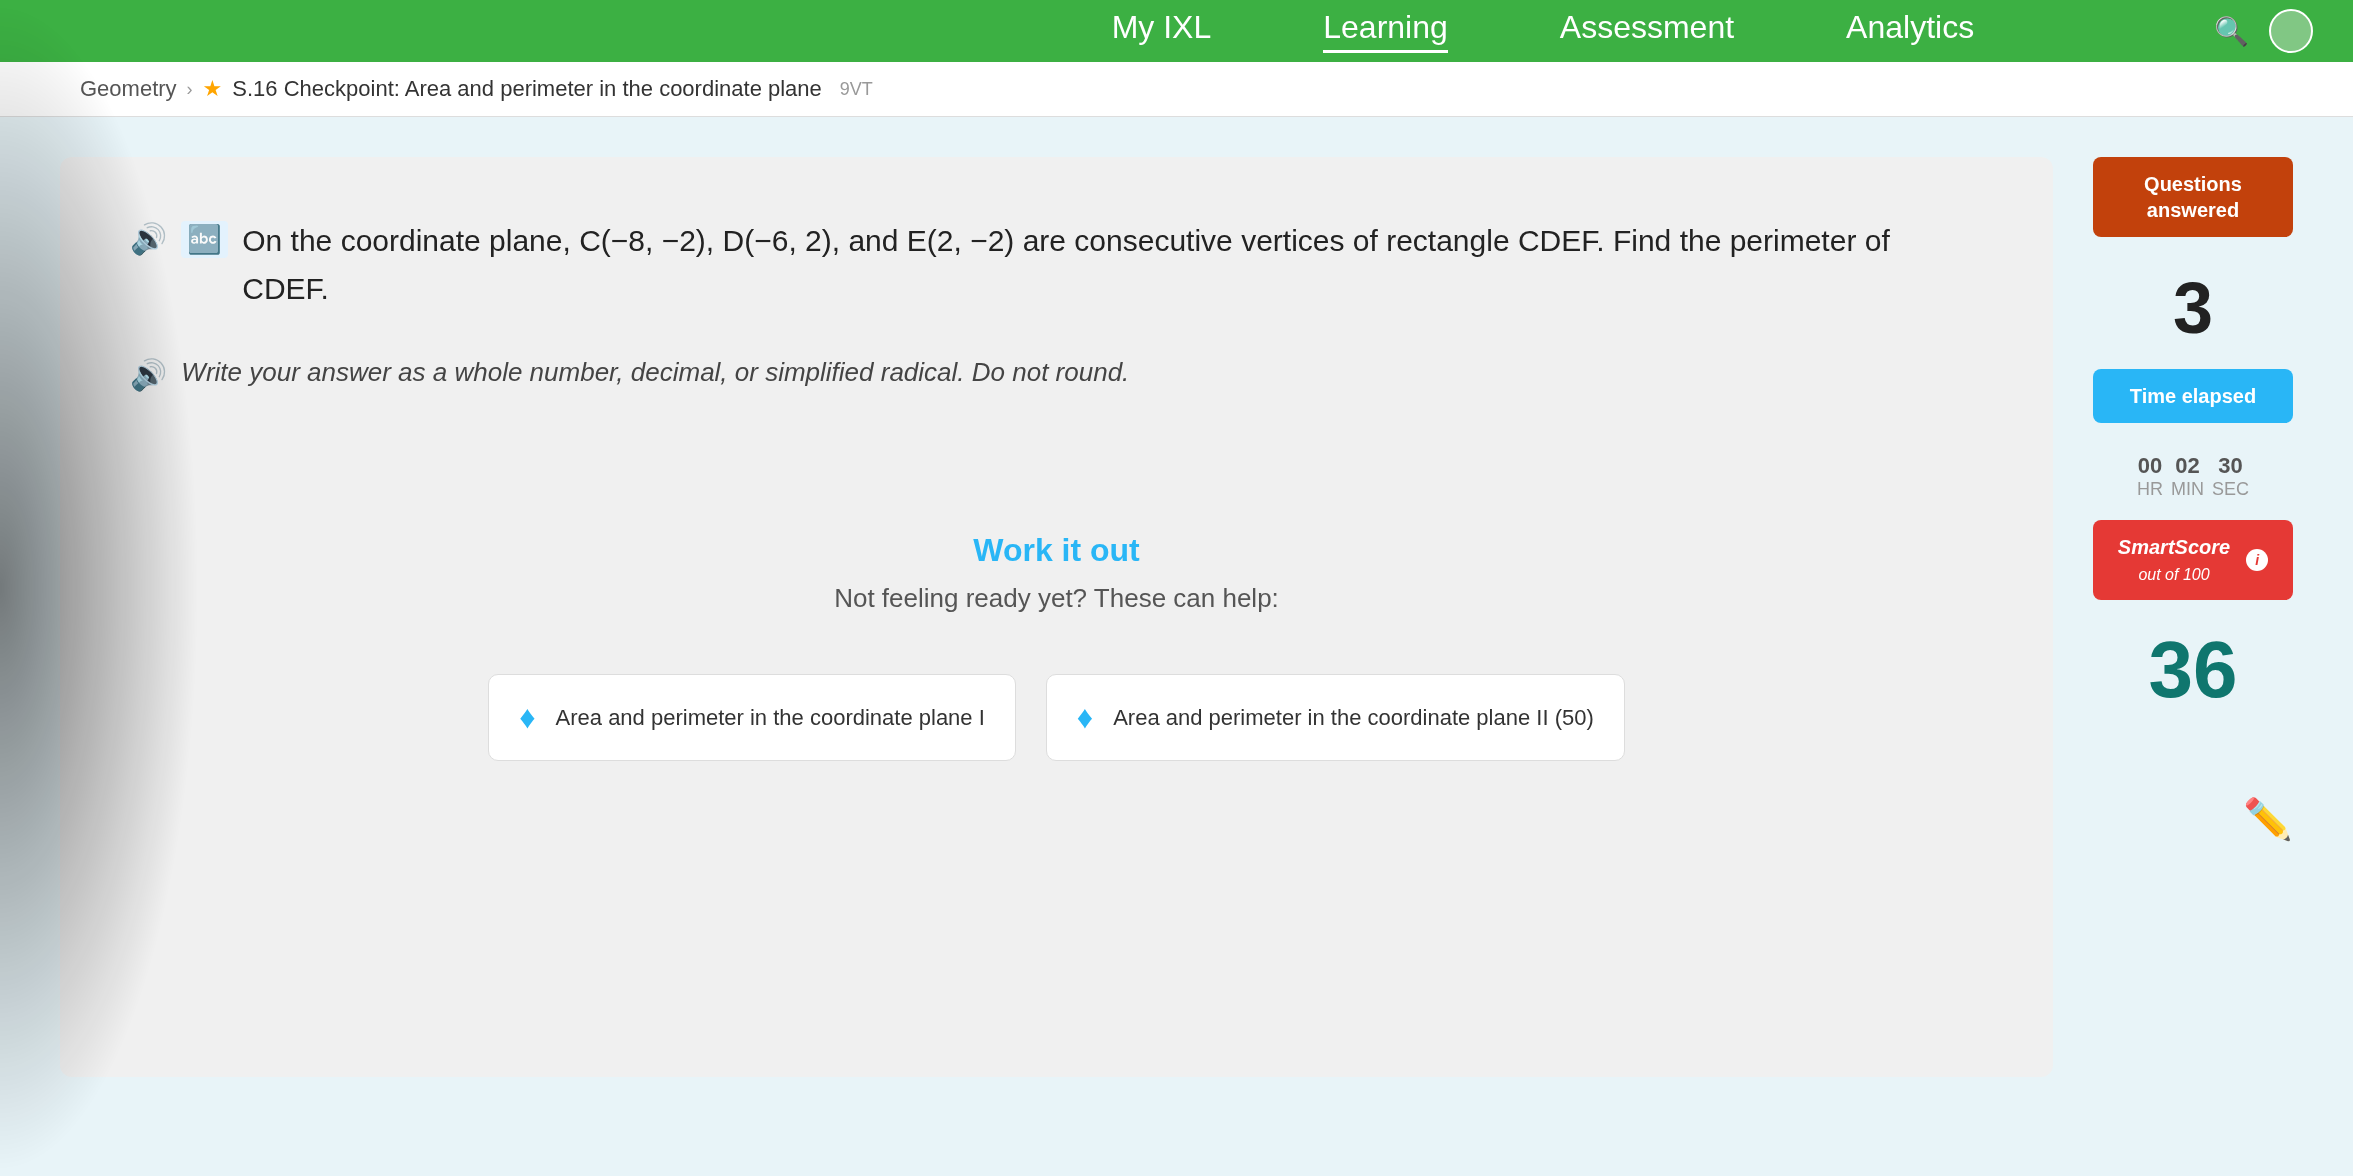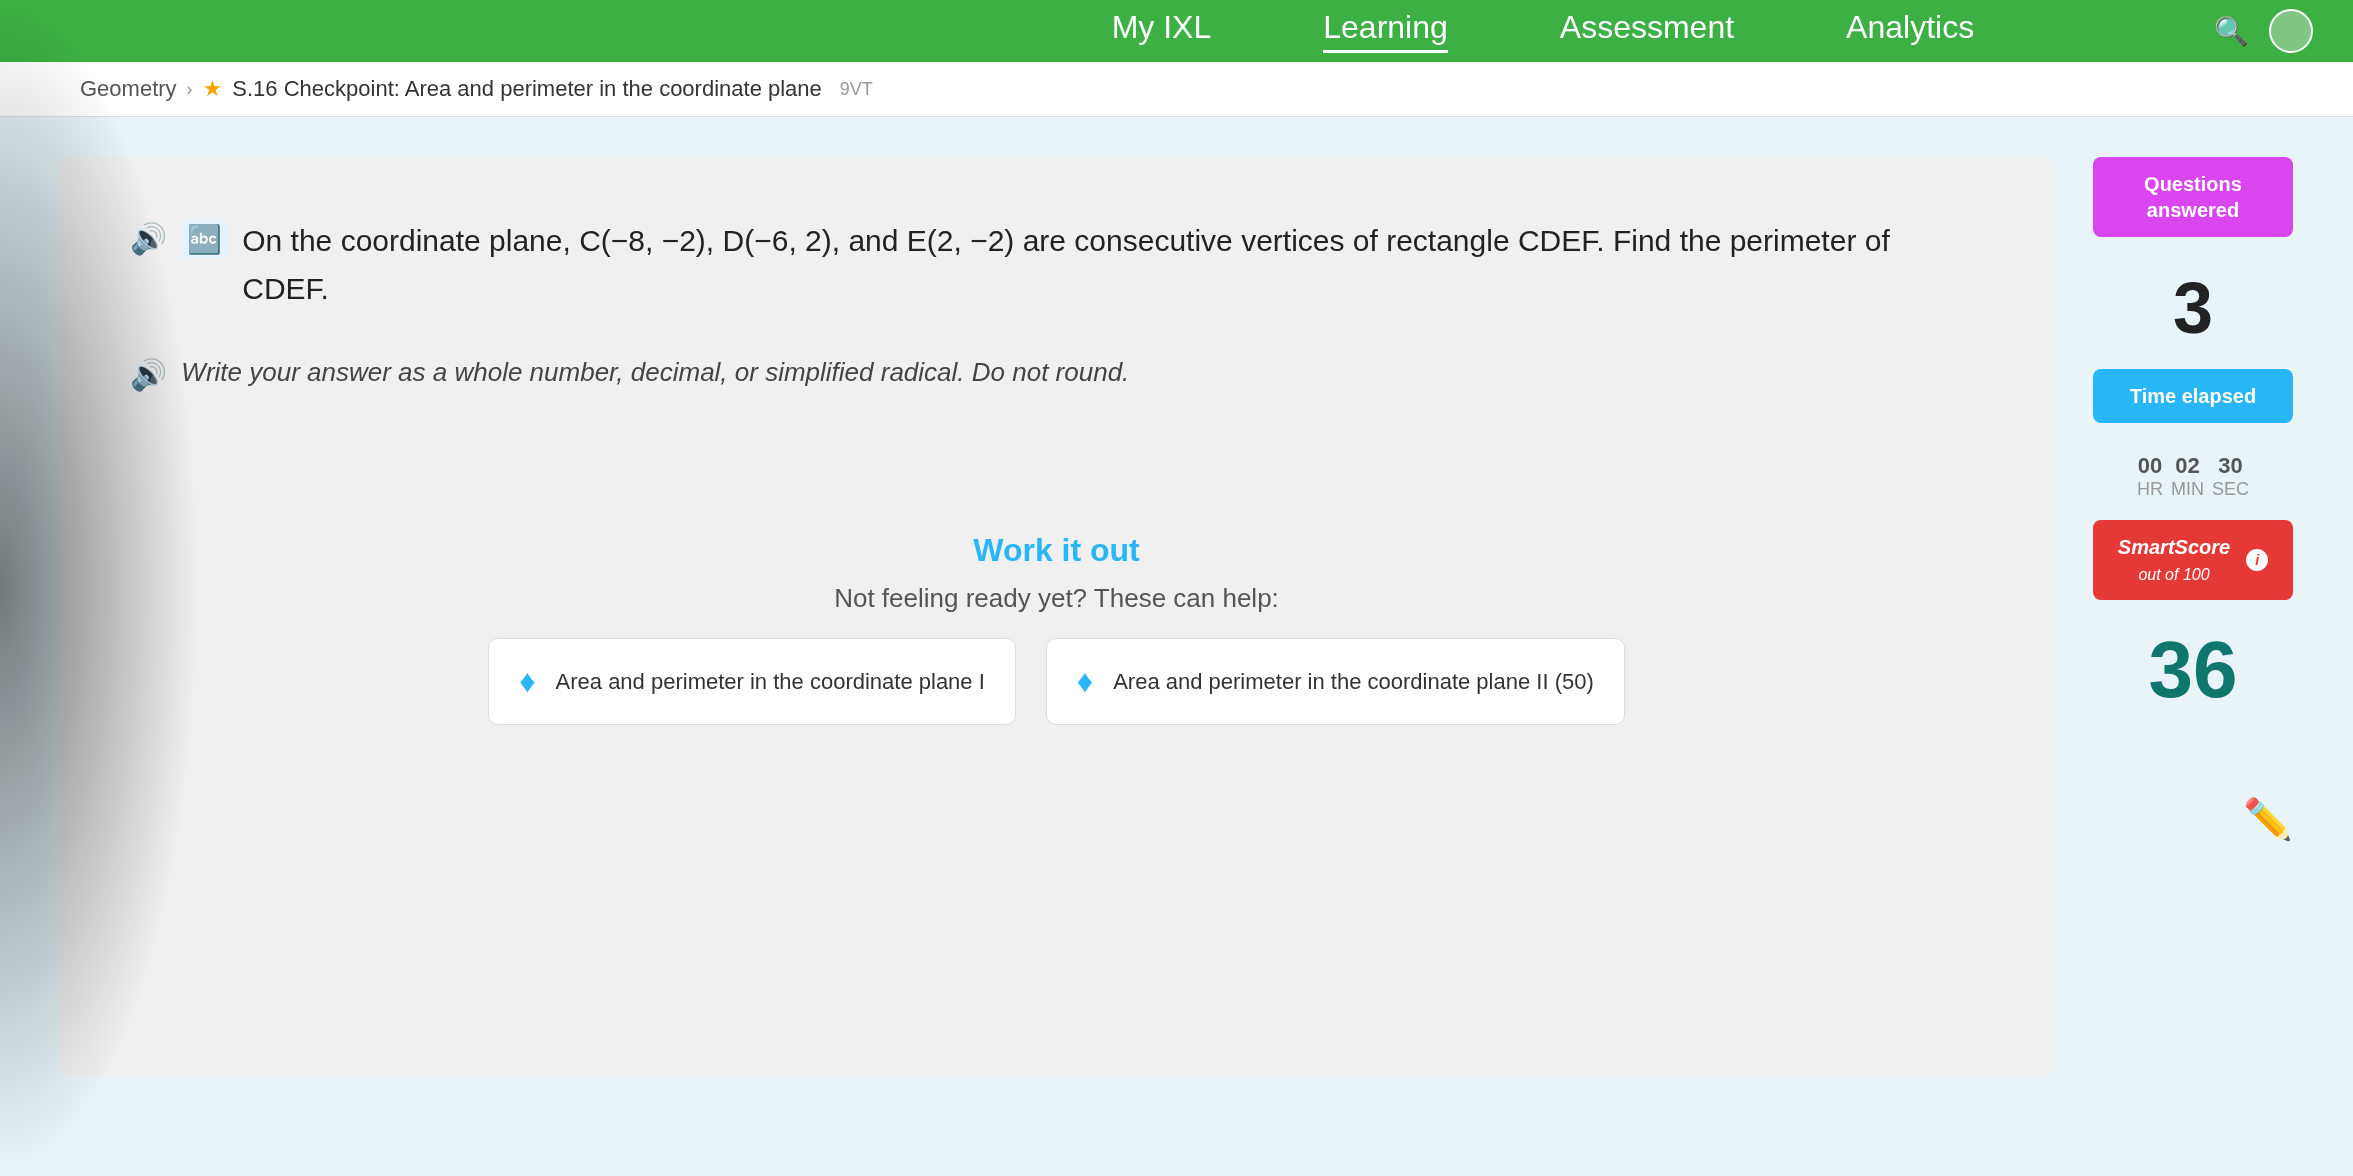--- a/index.html
+++ b/index.html
@@ -232,21 +232,21 @@
     .work-it-out-title {
       color: #29b6f6;
       font-size: 32px;
       font-weight: 600;
       margin-bottom: 14px;
     }
 
     .work-it-out-subtitle {
       font-size: 26px;
       color: #555;
-      margin-bottom: 24px;
+      margin-bottom: 60px;
     }
 
     .resource-cards {
       display: flex;
       gap: 30px;
       justify-content: center;
     }
 
     .resource-card {
       background: white;
@@ -274,21 +274,21 @@
     
     .right-sidebar {
       width: 200px;
       display: flex;
       flex-direction: column;
       gap: 20px;
       flex-shrink: 0;
     }
 
     .questions-answered-badge {
-      background: #d946ef;
+      background: #c2410c;
       color: white;
       border-radius: 8px;
       padding: 14px 18px;
       text-align: center;
       font-size: 20px;
       font-weight: 600;
       line-height: 1.3;
     }
 
     .questions-count {

